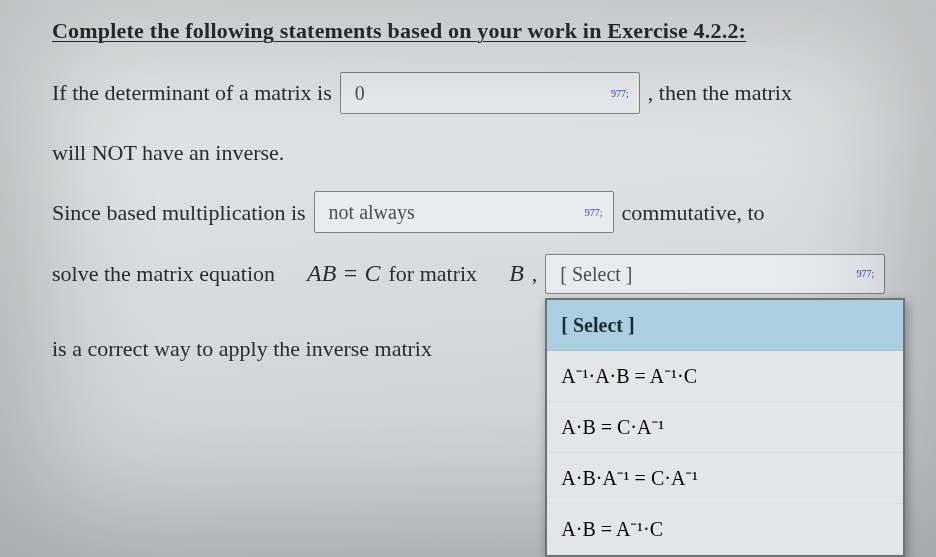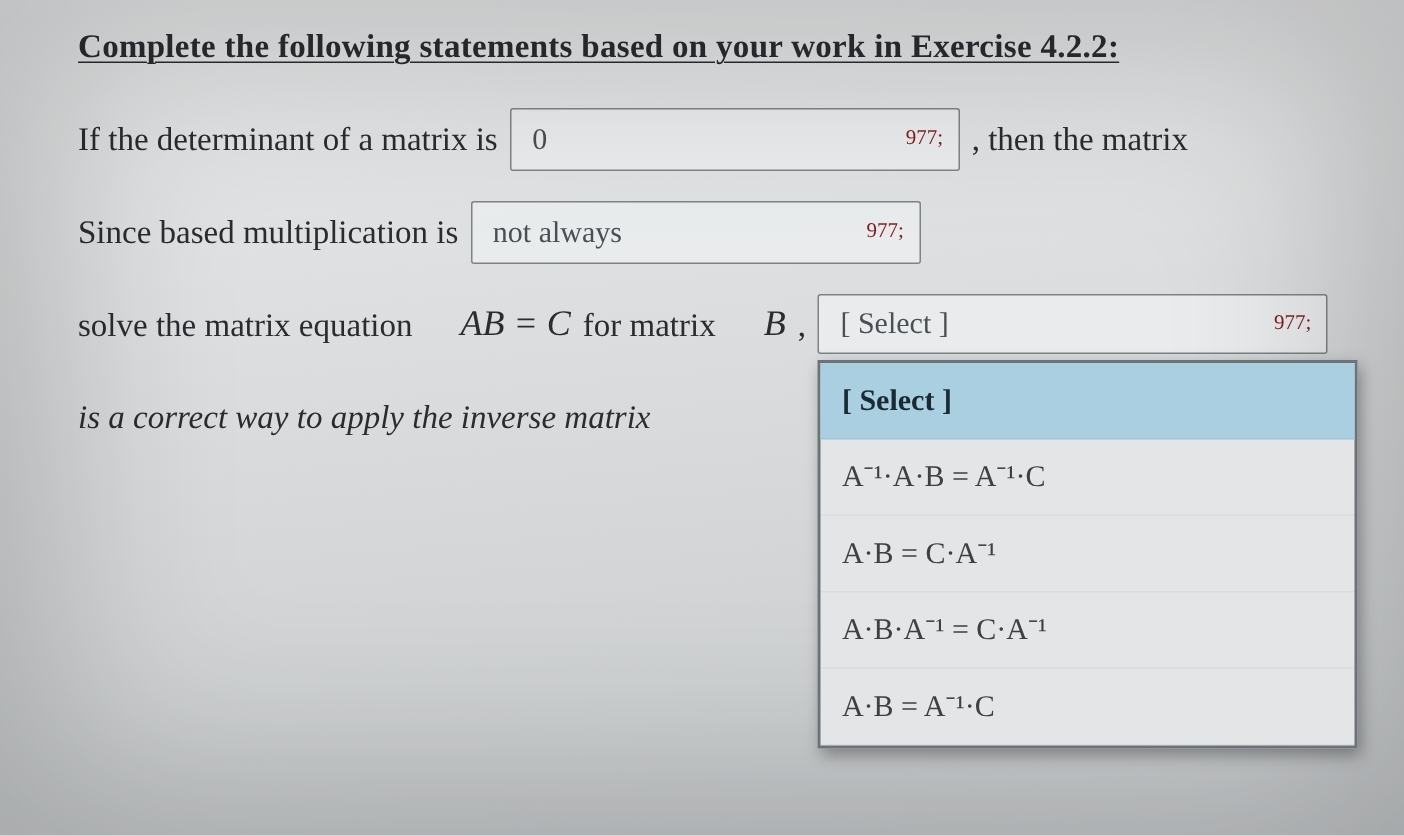--- a/index.html
+++ b/index.html
@@ -43,21 +43,21 @@
     border: 1px solid #7d8488;
     background: rgba(235,237,238,0.85);
     height: 42px;
     padding: 0 10px 0 14px;
     font-size: 20px;
     color: #4a4f53;
     min-width: 300px;
     border-radius: 2px;
   }
   .select-box .val { flex: 1; text-align: left; }
-  .chev { font-size: 14px; color: #7f1d1d; margin-left: 8px; }
+  .chev { font-size: 10px; color: #1d4ed8; margin-left: 8px; }
   .eq { font-style: italic; font-family: 'Times New Roman', serif; margin-left: 24px; }
   .open-select-anchor {
     position: relative;
     display: inline-block;
   }
   .open-select-top {
     border: 1px solid #7d8488;
     background: rgba(235,237,238,0.85);
     height: 40px;
     min-width: 340px;
@@ -75,21 +75,21 @@
     left: 0;
     width: 360px;
     border: 2px solid #6c7378;
     background: #e3e5e6;
     box-shadow: 2px 4px 10px rgba(0,0,0,0.35);
     z-index: 10;
   }
   .dropdown .opt {
     padding: 8px 14px;
     font-size: 20px;
-    color: #404040;
+    color: #000000;
     border-bottom: 1px solid rgba(0,0,0,0.04);
     font-family: 'Times New Roman', serif;
   }
   .dropdown .opt.sel {
     background: #a9cfe0;
     color: #1a2a33;
     font-weight: bold;
   }
   .vignette {
     position:absolute; inset:0;
@@ -106,27 +106,31 @@
 
   <div class="line">
     <span class="line-text">If the determinant of a matrix is</span>
     <span class="select-box">
       <span class="val">0</span>
       <span class="chev">977;</span>
     </span>
     <span class="line-text">, then the matrix</span>
   </div>
 
+  <div class="line">
+    <span class="line-text">will NOT have an inverse.</span>
+  </div>
 
   <div class="line" style="margin-top:18px;">
     <span class="line-text">Since based multiplication is</span>
     <span class="select-box" style="min-width:300px;gap:20px;">
       <span class="val">not always</span>
       <span class="chev">977;</span>
     </span>
+    <span class="line-text">commutative, to</span>
   </div>
 
   <div class="line" style="margin-top:14px;">
     <span class="line-text">solve the matrix equation</span>
     <span class="eq" style="font-size:24px;">AB = C</span>
     <span class="line-text">for matrix</span>
     <span class="eq" style="font-size:24px;">B</span>
       <span class="line-text">,</span>
 
     <span class="open-select-anchor">
@@ -137,19 +141,19 @@
       <div class="dropdown">
         <div class="opt sel">[ Select ]</div>
         <div class="opt">A⁻¹·A·B = A⁻¹·C</div>
         <div class="opt">A·B = C·A⁻¹</div>
         <div class="opt">A·B·A⁻¹ = C·A⁻¹</div>
         <div class="opt">A·B = A⁻¹·C</div>
       </div>
     </span>
   </div>
 
-  <div class="line" style="margin-top:22px;font-style:italic;">
+  <div class="line" style="margin-top:36px;">
     <span class="line-text">is a correct way to apply the inverse matrix</span>
   </div>
 
 </div>
 
 <div class="vignette"></div>
 
 </body></html>

